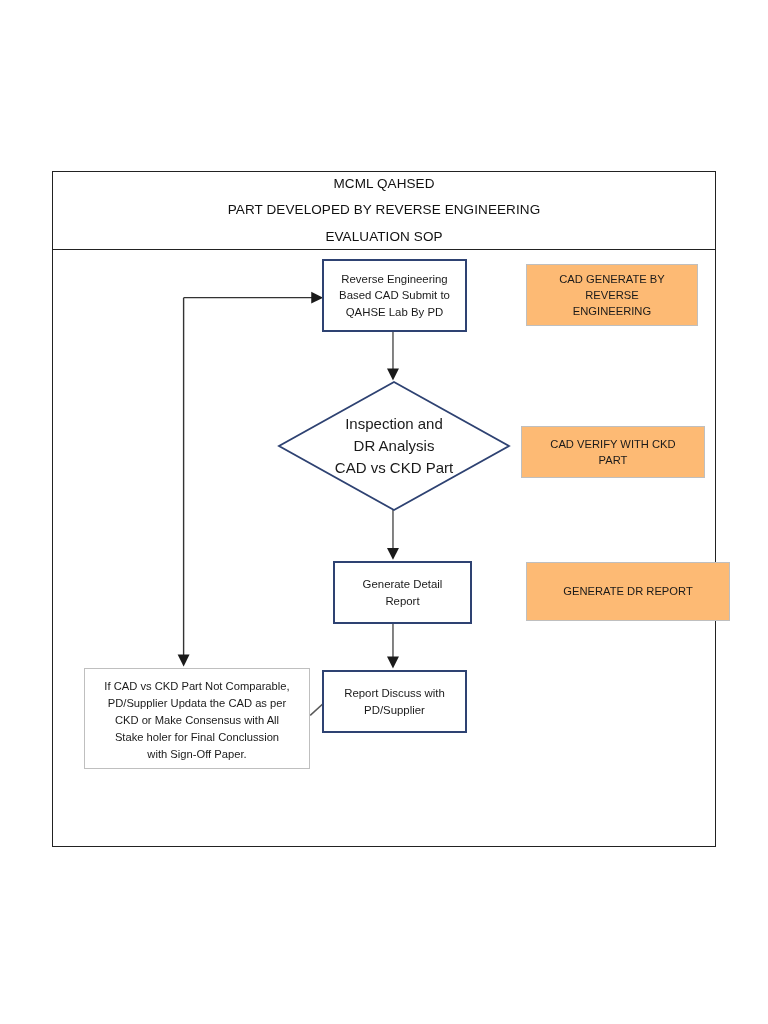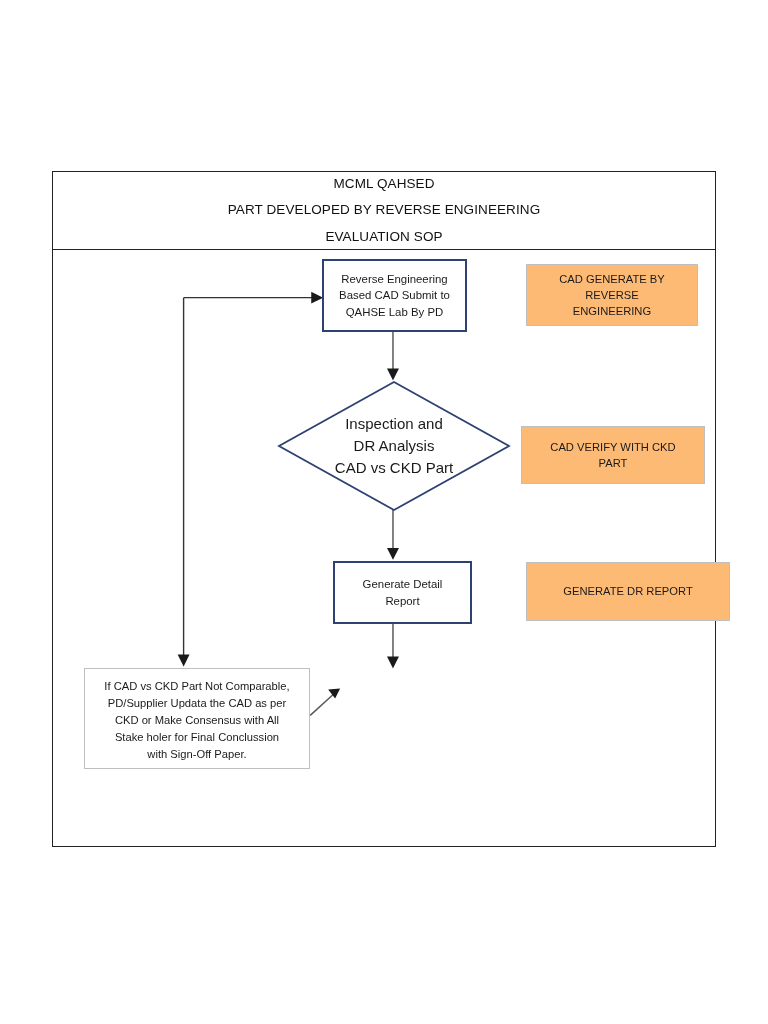--- a/index.html
+++ b/index.html
@@ -202,27 +202,31 @@
       <span class="diamond-label" style="white-space: pre-line;">Inspection and
 DR Analysis
 CAD vs CKD Part</span>
     </div>
 
     <div class="proc-box" style="left:280px; top:389px; width:139px; height:63px;">
       <span style="white-space: pre-line;">Generate Detail
 Report</span>
     </div>
 
+    <div class="proc-box" style="left:269px; top:498px; width:145px; height:63px;">
+      <span style="white-space: pre-line;">Report Discuss with
+PD/Supplier</span>
+    </div>
 
     <div class="note-box" style="left:473px; top:92px; width:172px; height:62px;">
       <span style="white-space: pre-line;">CAD GENERATE BY
 REVERSE ENGINEERING</span>
     </div>
 
-    <div class="note-box" style="left:468px; top:254px; width:184px; height:58px;">
+    <div class="note-box" style="left:468px; top:254px; width:184px; height:52px;">
       <span style="white-space: pre-line;">CAD VERIFY WITH CKD PART</span>
     </div>
 
     <div class="note-box" style="left:441px; top:390px; width:204px; height:59px;margin-left:32px;">
       <span style="white-space: pre-line;">GENERATE DR REPORT</span>
     </div>
 
     <div class="text-note" style="left:31px; top:496px; width:226px; height:101px;">
       <span style="white-space: pre-line;">If CAD vs CKD Part Not Comparable,
 PD/Supplier Updata the CAD as per

